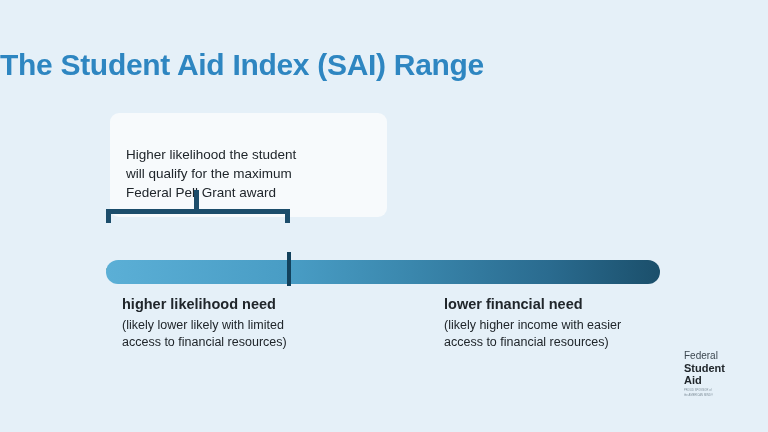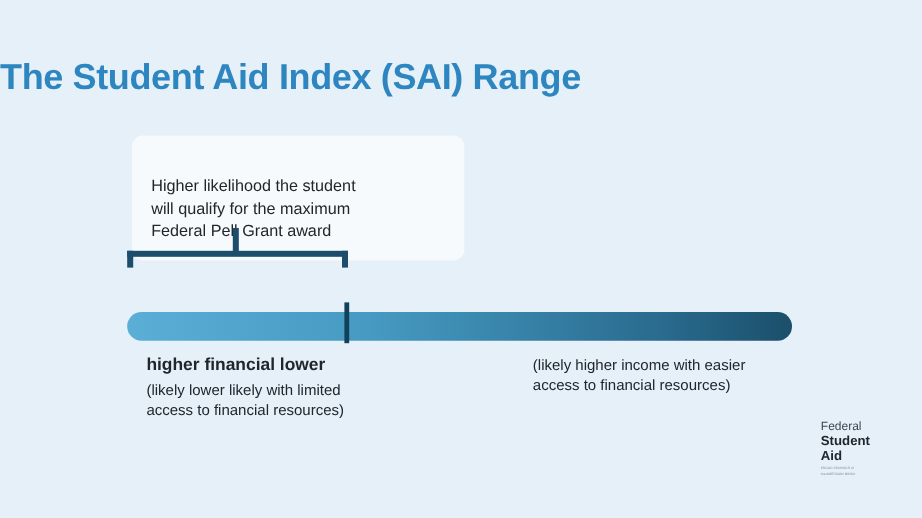--- a/index.html
+++ b/index.html
@@ -175,26 +175,27 @@
   <div class="bracket-arm left"></div>
   <div class="bracket-arm right"></div>
 
   <div class="scale-label min">–1500</div>
   <div class="scale-label mid">0</div>
 
   <div class="bar"></div>
   <div class="zero-tick"></div>
 
   <div class="caption left">
-    <div class="caption-head">higher financial lower</div>
+    <div class="caption-head">higher likelihood need</div>
     <div class="caption-sub">(likely lower likely with limited
 access to financial resources)</div>
   </div>
 
   <div class="caption right">
+    <div class="caption-head">lower financial need</div>
     <div class="caption-sub">(likely higher income with easier
 access to financial resources)</div>
   </div>
 
   <div class="logo">
     <div class="logo-line">Federal</div>
     <div class="logo-line bold">Student</div>
     <div class="logo-line bold">Aid</div>
     <div class="logo-fine">PROUD SPONSOR of</div>
     <div class="logo-fine">the AMERICAN MIND®</div>

